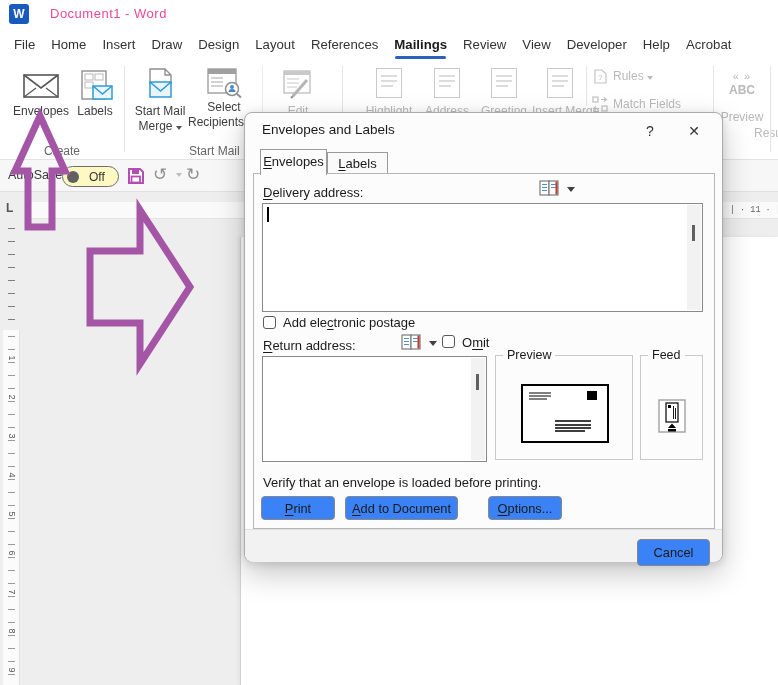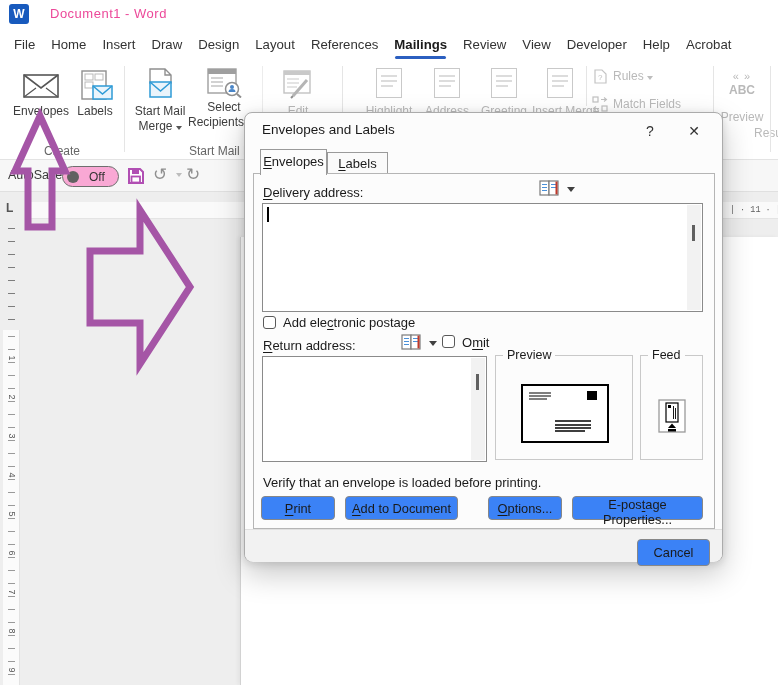--- a/index.html
+++ b/index.html
@@ -31,21 +31,21 @@
   .tri-down { display:inline-block; width:0; height:0; border-left:3.5px solid transparent;
               border-right:3.5px solid transparent; border-top:4.5px solid #555; margin-left:3px; }
   .tri-down.gray { border-top-color:#bdbdbd; }
   .doc-page { position:absolute; width:26px; height:30px; border:1.5px solid #c9c9c9; background:#fff; }
   .doc-page i { position:absolute; left:4px; right:4px; height:1.5px; background:#dcdcdc; }
 
   
   .qat { position:absolute; left:0; top:160px; width:778px; height:32px; background:#f7f7f7;
          border-bottom:1px solid #e0e0e0; }
   .toggle { position:absolute; left:62px; top:6px; width:57px; height:21px; border:1px solid #6e6e6e;
-            border-radius:11px; background:#f9a8d4; }
+            border-radius:11px; background:#fef9c3; }
   .toggle .knob { position:absolute; left:4px; top:3.5px; width:12px; height:12px; border-radius:50%; background:#616161; }
   .toggle .state { position:absolute; left:26px; top:2.5px; font-size:12px; color:#333; }
   .glyph-btn { position:absolute; font-size:17px; color:#8f8f8f; }
 
   
   .doc { position:absolute; left:0; top:192px; width:778px; height:493px; background:#eeeeee; }
   .page { position:absolute; left:240px; top:45px; width:538px; height:448px; background:#ffffff;
           border-left:1px solid #d2d2d2; box-shadow:-2px 0 4px rgba(0,0,0,.05); }
   .hruler { position:absolute; left:25px; top:10px; height:17px; right:0; background:#fafafa; border-bottom:1px solid #e4e4e4; }
   .hruler-marks { position:absolute; left:684px; top:13px; width:94px; overflow:hidden; font-family:"Liberation Mono", monospace;
@@ -395,23 +395,20 @@
 
       <button class="btn" style="left:7px;top:322px;width:74px;">
         <span class="u">P</span><span>rint</span>
       </button>
       <button class="btn" style="left:91px;top:322px;width:113px;">
         <span class="u">A</span><span>dd to Document</span>
       </button>
       <button class="btn" style="left:234px;top:322px;width:74px;">
         <span class="u">O</span><span>ptions...</span>
       </button>
-      <button class="btn" style="left:318px;top:322px;width:131px;">
-        <span>E-pos</span><span class="u">t</span><span>age Properties...</span>
-      </button>
     </div>
 
     <div class="dlg-footer">
       <button class="btn" style="left:392px;top:9px;width:73px;height:27px;">Cancel</button>
     </div>
   </div>
 
 </div>
 
 </body></html>

